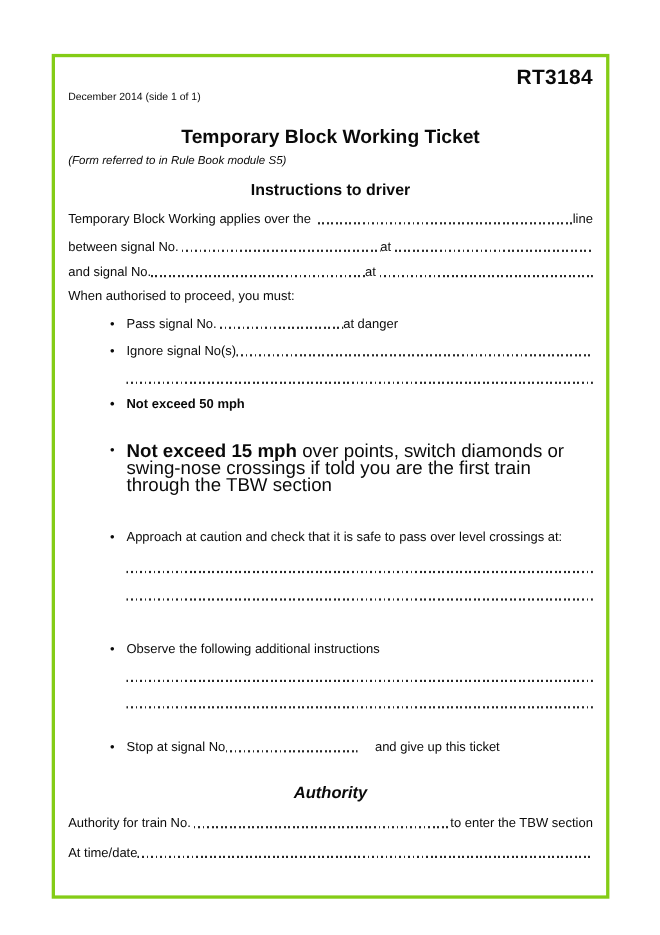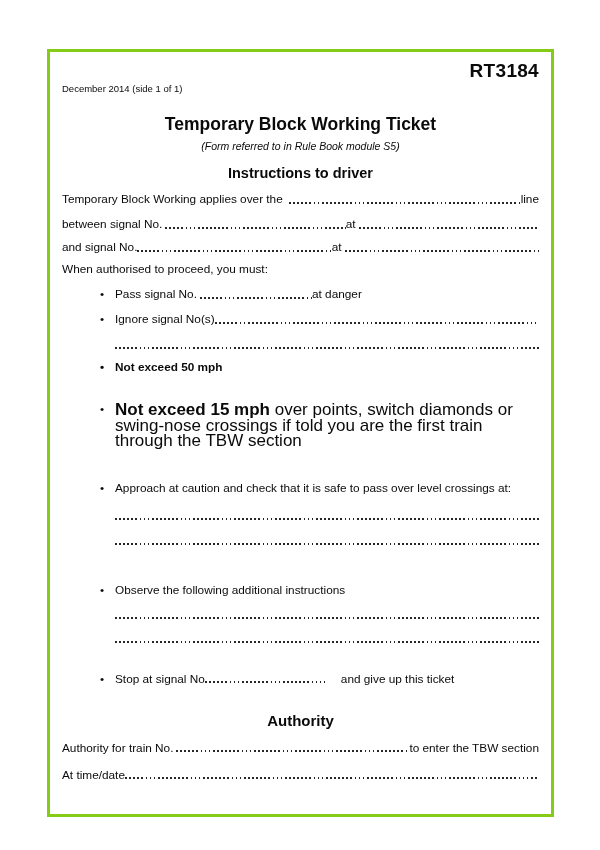--- a/index.html
+++ b/index.html
@@ -35,35 +35,35 @@
     font-size: 9.5px;
     line-height: 12px;
   }
   .title {
     text-align: center;
     font-size: 17.5px;
     font-weight: bold;
     line-height: 22px;
   }
   .subtitle {
-    text-align: center;
+    text-align: left;
     font-size: 10.5px;
     font-style: italic;
     line-height: 13px;
   }
   .h2 {
     text-align: center;
     font-size: 14.5px;
     font-weight: bold;
     line-height: 18px;
   }
-  .h2.authority { font-size: 15px; line-height: 20px; }
+  .h2.authority { font-size: 15px; line-height: 20px; font-style: italic; }
   .row {
     display: flex;
-    align-items: center;
+    align-items: flex-end;
     font-size: 11.8px;
     line-height: 15px;
     height: 15px;
     white-space: nowrap;
   }
   .brow { margin-left: 38px; }
   .indent2 { margin-left: 53px; }
   .bullet {
     flex: 0 0 15px;
     width: 15px;

